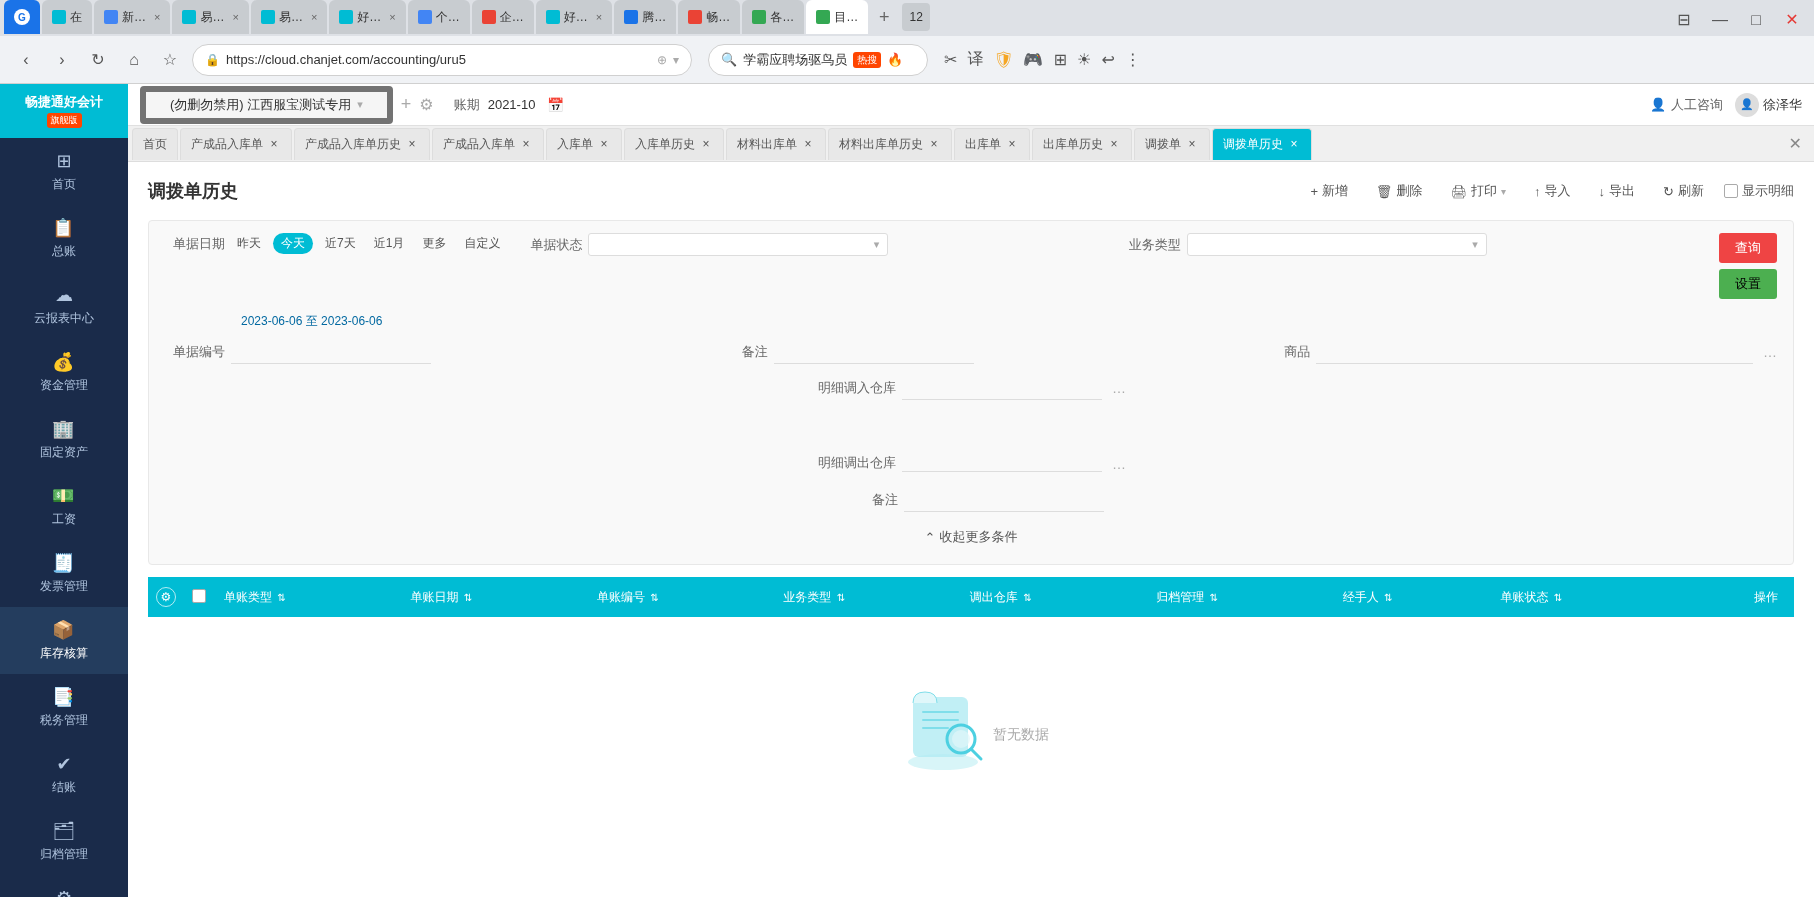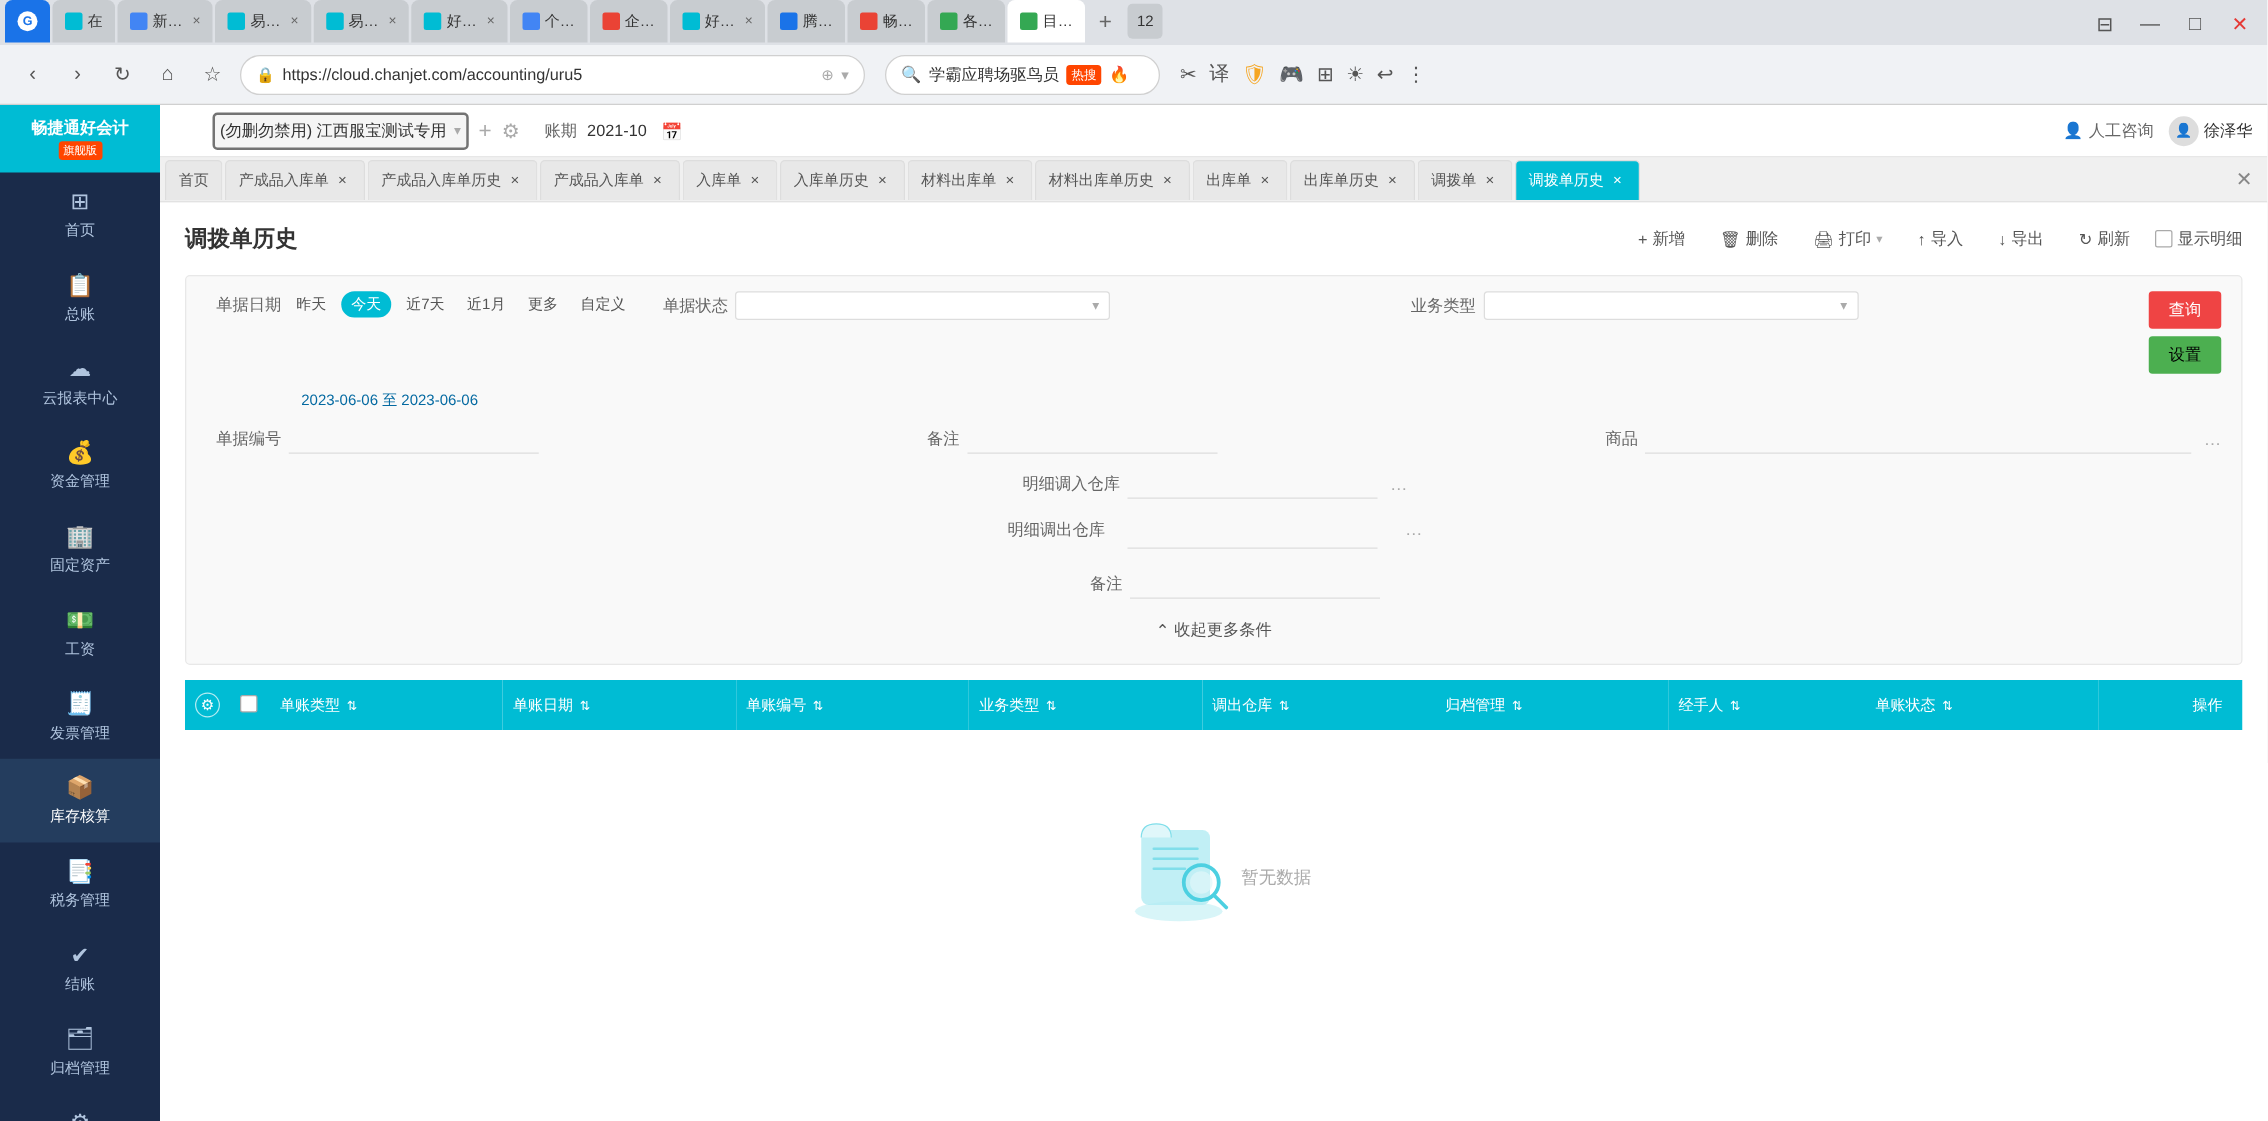--- a/index.html
+++ b/index.html
@@ -38,21 +38,21 @@
     .sidebar-logo-badge { background: #ff4500; color: #fff; font-size: 9px; padding: 1px 4px; border-radius: 3px; margin-top: 2px; }
     .sidebar-item { display: flex; flex-direction: column; align-items: center; justify-content: center; padding: 12px 0; cursor: pointer; color: #b0c4de; font-size: 12px; gap: 4px; }
     .sidebar-item.active { background: #243d5e; color: #fff; }
     .sidebar-icon { font-size: 18px; }
 
     
     .main-content { flex: 1; display: flex; flex-direction: column; overflow: hidden; background: #f5f5f5; }
 
     
     .app-header { display: flex; align-items: center; height: 42px; background: #fff; border-bottom: 1px solid #e0e0e0; padding: 0 12px; gap: 8px; }
-    .company-selector { display: flex; align-items: center; gap: 6px; font-size: 13px; color: #333; cursor: pointer; background: #f5f5f5; padding: 4px 4px; border-radius: 4px; border: 2px solid #737373; margin-left: 30px; }
+    .company-selector { display: flex; align-items: center; gap: 6px; font-size: 13px; color: #333; cursor: pointer; background: #f5f5f5; padding: 4px 24px; border-radius: 4px; border: 6px solid #737373; }
     .period-label { font-size: 13px; color: #666; margin-left: 12px; }
     .period-value { font-size: 13px; color: #333; }
     .period-cal { color: #00bcd4; font-size: 14px; cursor: pointer; margin-left: 4px; }
     .header-right { margin-left: auto; display: flex; align-items: center; gap: 12px; }
     .header-service { font-size: 13px; color: #666; cursor: pointer; display: flex; align-items: center; gap: 4px; }
     .header-user { font-size: 13px; color: #333; cursor: pointer; display: flex; align-items: center; gap: 4px; }
 
     
     .page-tabs { display: flex; align-items: center; background: #f0f0f0; border-bottom: 1px solid #ddd; overflow-x: auto; height: 36px; padding: 0 4px; flex-shrink: 0; }
     .page-tabs::-webkit-scrollbar { display: none; }
@@ -453,21 +453,21 @@
             <span class="filter-ellipsis">…</span>
           </div>
         </div>
 
         <div style="display:flex; gap:16px; align-items:center; margin-bottom:10px;flex-direction:column;">
           <div style="display:flex; align-items:center; gap:6px; flex:1;">
             <span class="filter-label-wide">明细调入仓库</span>
             <input class="filter-input" type="text" placeholder="" style="flex: 1 1 0%;">
             <span class="filter-ellipsis">…</span>
           </div>
-          <div style="display:flex; align-items:flex-start; gap:18px; flex:1;">
+          <div style="display:flex; align-items:flex-end; gap:6px; flex:1;margin-top:32px;">
             <span class="filter-label-wide">明细调出仓库</span>
             <input class="filter-input" type="text" placeholder="" style="flex: 1 1 0%;">
             <span class="filter-ellipsis">…</span>
           </div>
           <div style="display:flex; align-items:center; gap:6px; flex:1;">
             <span class="filter-label">备注</span>
             <input class="filter-input" type="text" placeholder="" style="flex: 1 1 0%;">
           </div>
         </div>
 

